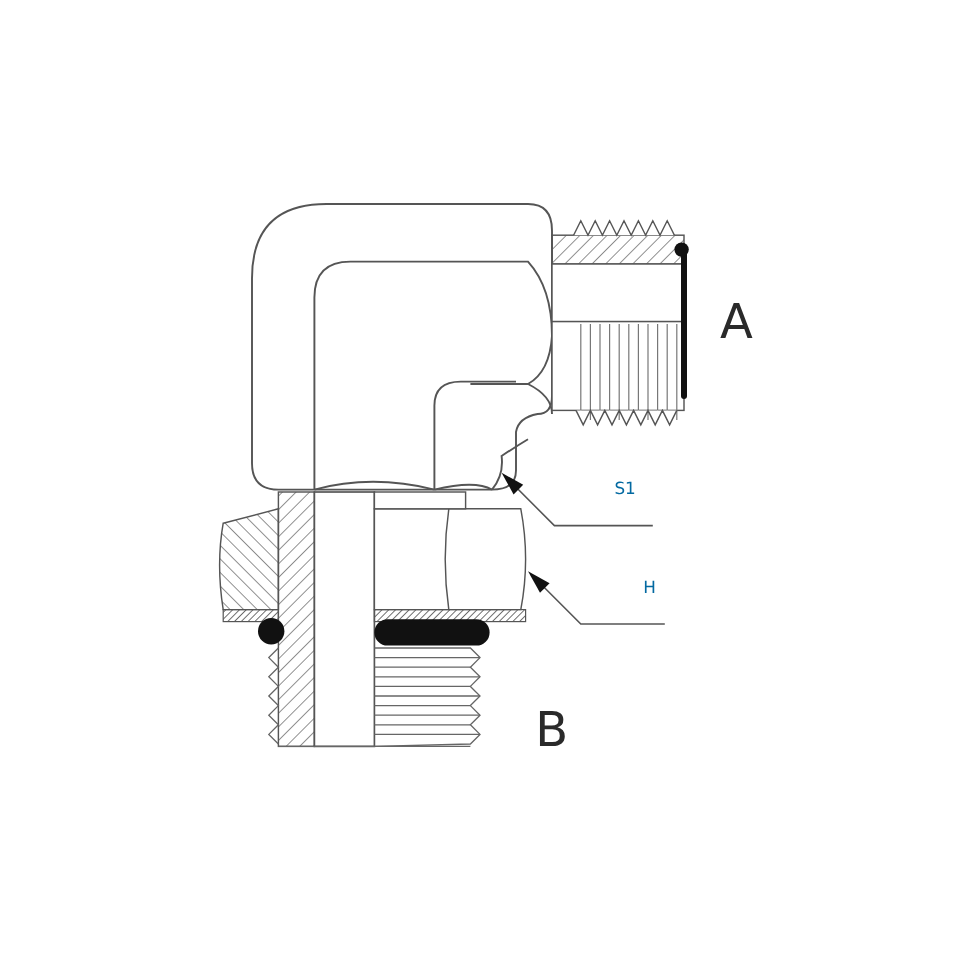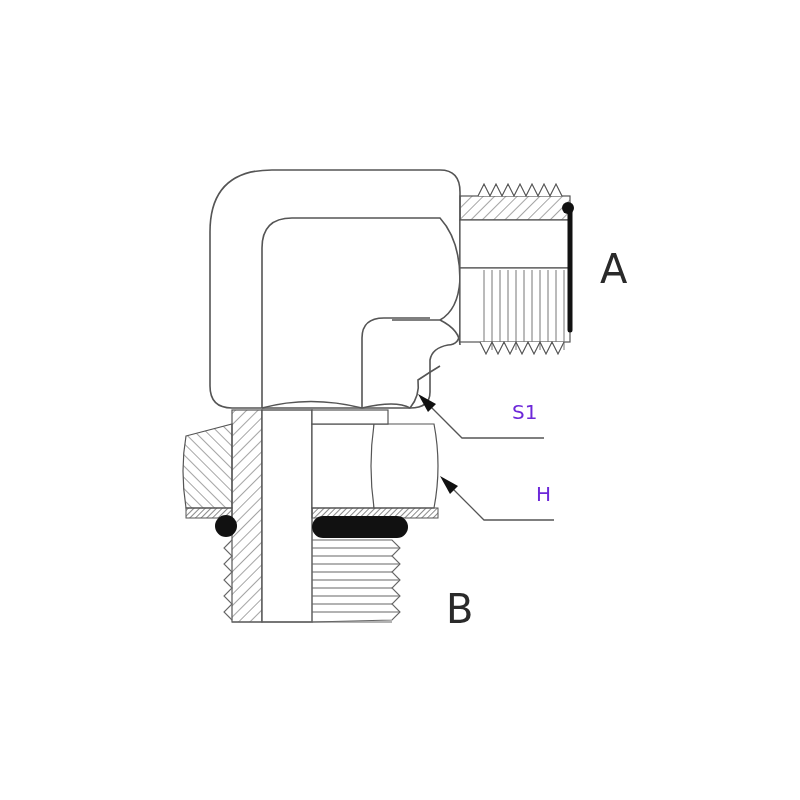--- a/index.html
+++ b/index.html
@@ -1,20 +1,20 @@
 <!DOCTYPE html>
 <html><head>
 <meta charset="utf-8">
 <style>
   html,body{margin:0;padding:0;background:#ffffff;}
   body{width:800px;height:800px;position:relative;overflow:hidden;font-family:"Liberation Sans",sans-serif;}
   svg{position:absolute;left:0;top:0;}
   .lbl{position:absolute;color:#2a2a2a;}
   .big{font-size:40px;font-family:"DejaVu Sans",sans-serif;}
-  .small{font-size:20px;color:#6d28d9;font-family:"DejaVu Sans",sans-serif;}
+  .small{font-size:14px;color:#0369a1;font-family:"DejaVu Sans",sans-serif;}
 </style>
 </head>
 <body>
 
 <svg width="800" height="800" viewBox="0 0 800 800">
   <defs>
     <pattern id="hatch" width="8" height="8" patternUnits="userSpaceOnUse" patternTransform="rotate(45)">
       <line x1="0" y1="0" x2="0" y2="8" stroke="#666" stroke-width="1.2"></line>
     </pattern>
     <pattern id="hatch2" width="8" height="8" patternUnits="userSpaceOnUse" patternTransform="rotate(-45)">

